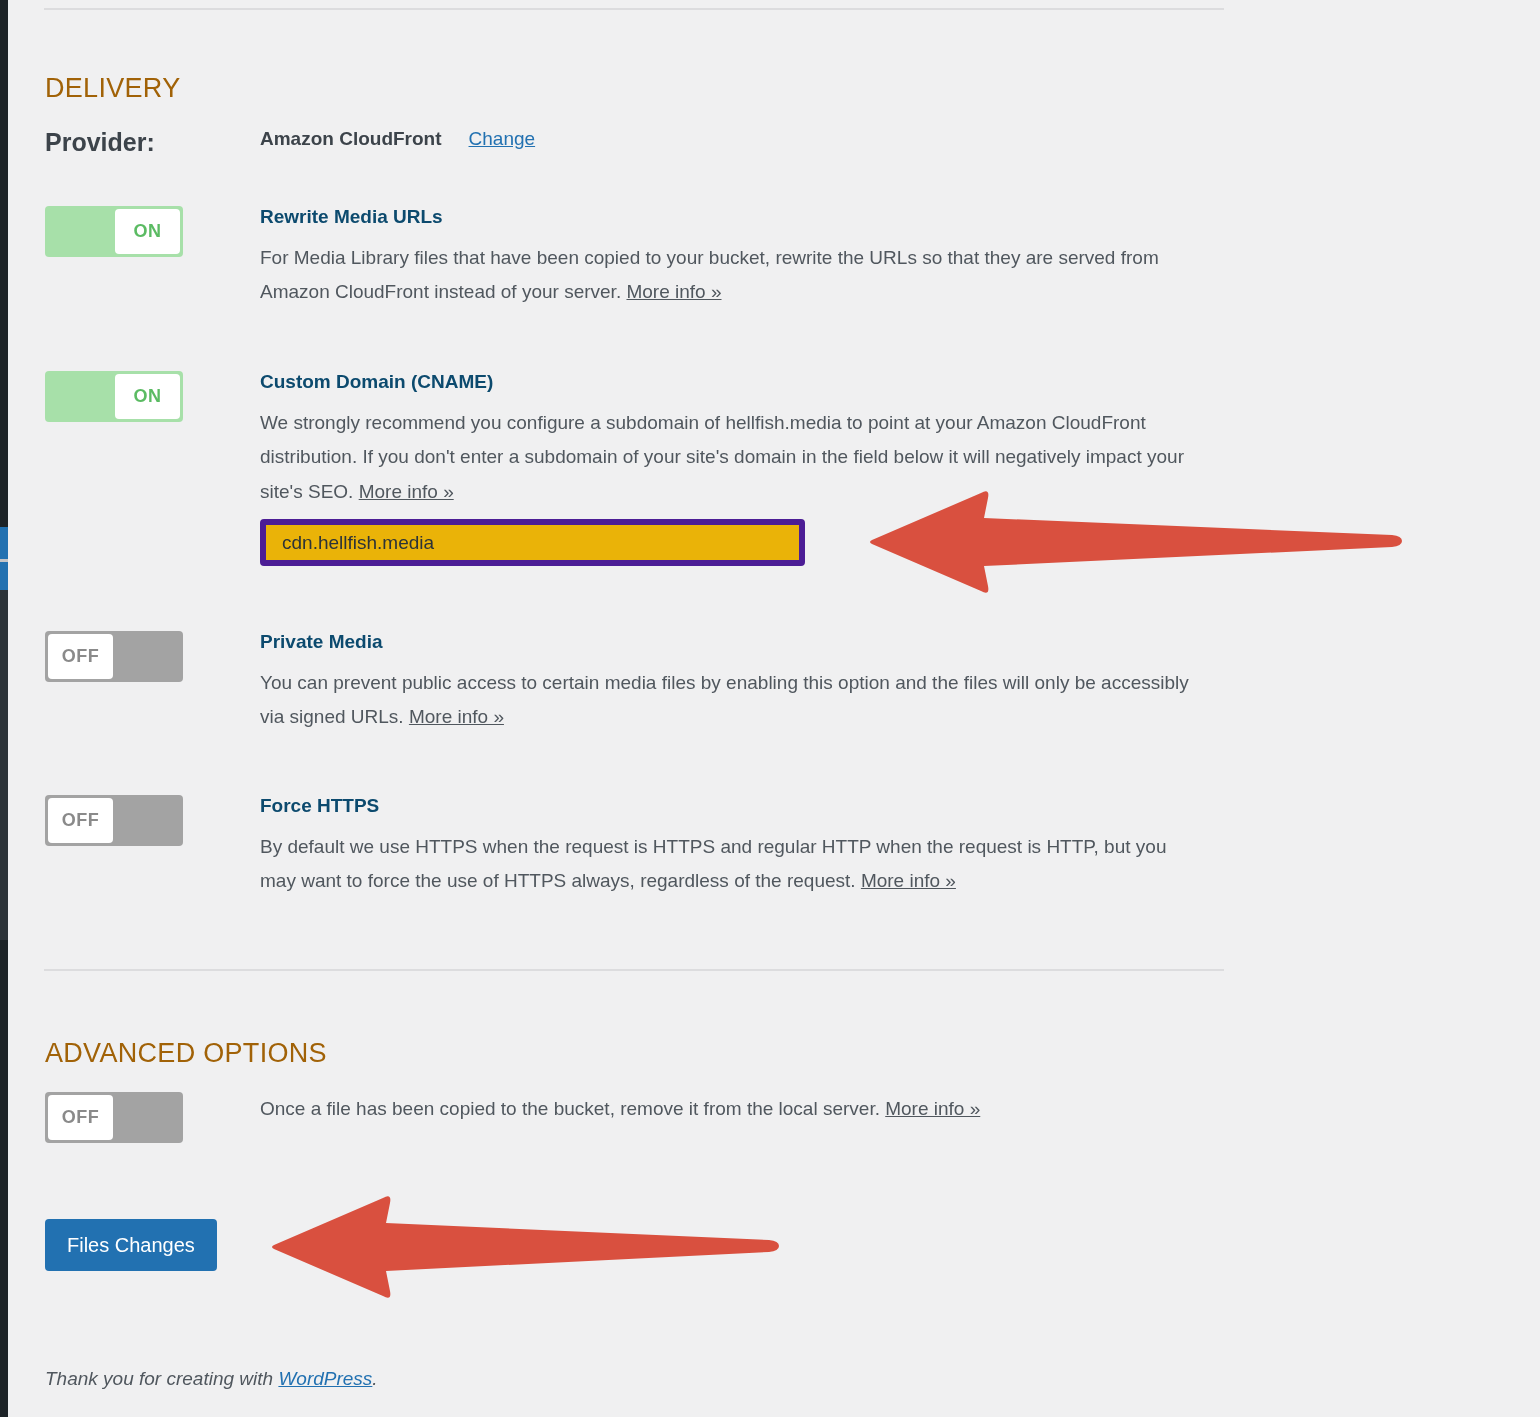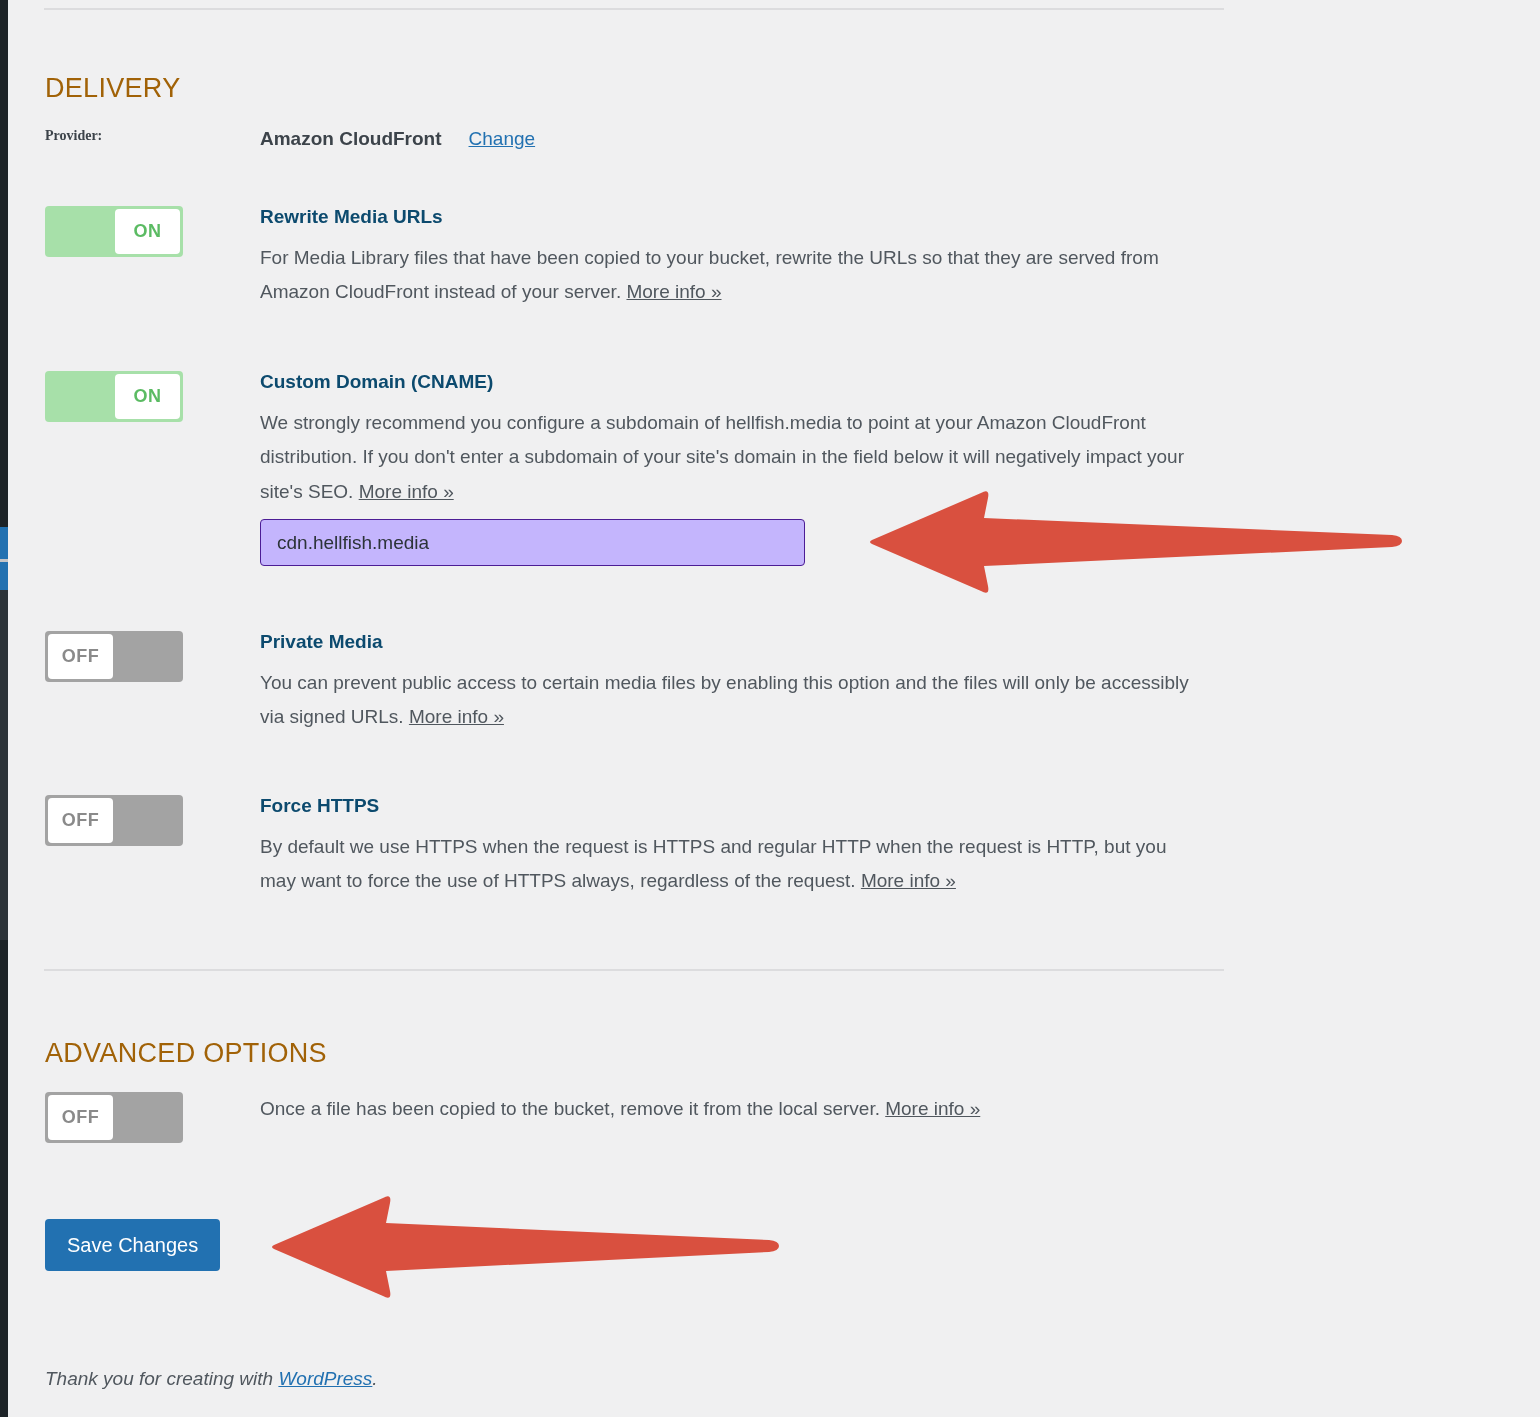--- a/index.html
+++ b/index.html
@@ -60,25 +60,24 @@
 
   
   #provider-row {
     position: absolute;
     left: 37px; top: 128px;
     height: 30px;
   }
   .provider-label {
     display: inline-block;
     width: 215px;
-    font-size: 14px;
+    font-size: 25px;
     font-weight: bold;
     color: #3c434a;
     vertical-align: top;
-    font-family: Liberation Serif, serif;
   }
   .provider-value {
     display: inline-block;
     font-size: 19px;
     font-weight: bold;
     color: #3c434a;
     vertical-align: top;
   }
   .provider-change {
     display: inline-block;
@@ -156,22 +155,22 @@
     position: absolute;
     left: 215px;
     top: 148px;
     width: 545px;
     height: 47px;
     box-sizing: border-box;
     padding: 0 16px;
     font-family: "Liberation Sans", sans-serif;
     font-size: 19px;
     color: #2c3338;
-    background: #c4b5fd;
-    border: 1px solid #4c1d95;
+    background: #eab308;
+    border: 6px solid #4c1d95;
     border-radius: 4px;
     outline: none;
   }
 
   
   #save-button {
     position: absolute;
     left: 37px;
     top: 1219px;
     padding: 0 22px;
@@ -276,21 +275,21 @@
 
   <div class="setting" style="top:1092px;">
     <div class="toggle off">
       <span class="knob">OFF</span>
     </div>
     <div class="setting-body">
       <p class="setting-desc"><span>Once a file has been copied to the bucket, remove it from the local server. </span><span class="more-info">More info »</span></p>
     </div>
   </div>
 
-  <button id="save-button">Save Changes</button>
+  <button id="save-button">Files Changes</button>
 
   <div id="footer"><span>Thank you for creating with </span><a>WordPress</a><span>.</span></div>
 
   <svg class="arrow-svg" id="arrow-cname" width="535" height="110" viewBox="0 0 535 110">
     <path d="M4 53 L113 6 Q122 1 120 11 L116 31 L524 48 Q534 49 534 54 Q534 59 524 60 L116 79 L120 99 Q122 109 113 104 L4 57 Q0 55 4 53 Z" fill="#d9503f"></path>
   </svg>
 
   <svg class="arrow-svg" id="arrow-save" width="510" height="110" viewBox="0 0 510 110">
     <path d="M4 53 L113 6 Q122 1 120 11 L116 31 L499 48 Q509 49 509 54 Q509 59 499 60 L116 79 L120 99 Q122 109 113 104 L4 57 Q0 55 4 53 Z" fill="#d9503f"></path>
   </svg>

